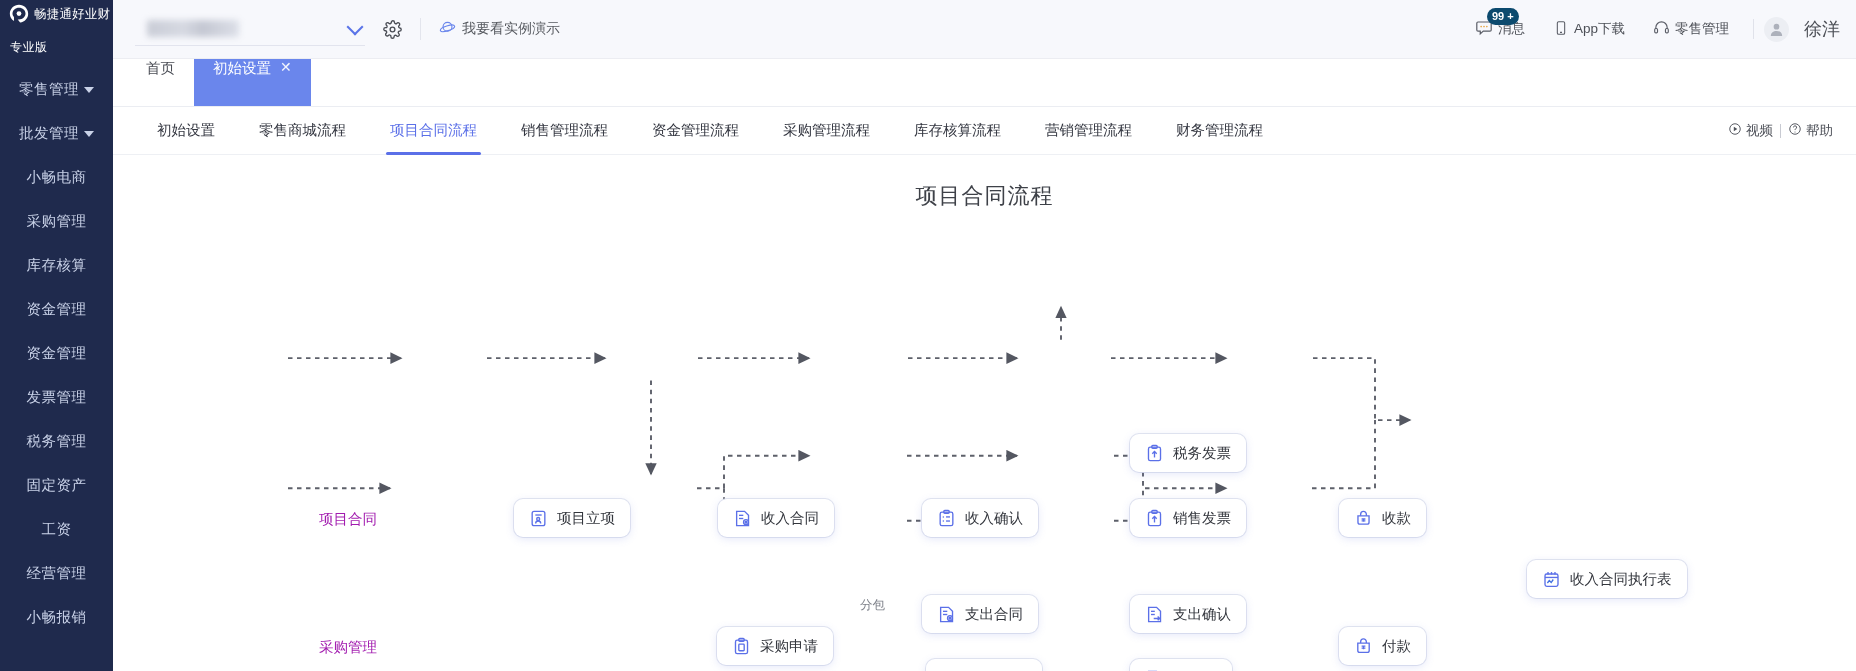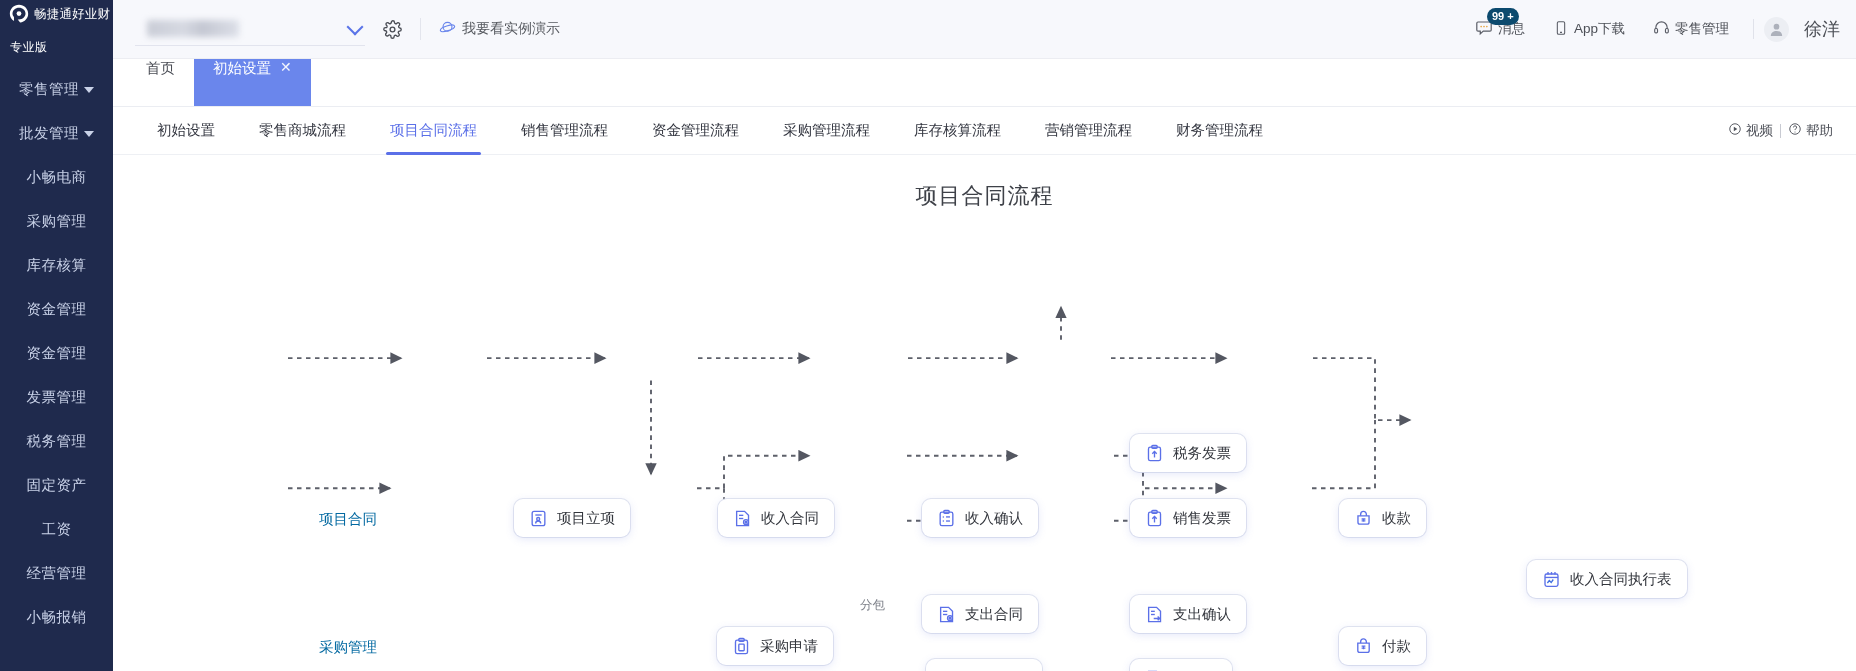--- a/index.html
+++ b/index.html
@@ -155,21 +155,21 @@
   }
   .flow-title {
     position: absolute; left: 0; right: 0; top: 26px;
     text-align: center; font-size: 22px; color: #3e4148;
     letter-spacing: 1px;
   }
   .stage { position: absolute; inset: 0; }
   .svg-layer { position: absolute; inset: 0; width: 100%; height: 100%; }
 
   .row-label {
-    position: absolute; font-size: 14.5px; color: #0369a1;
+    position: absolute; font-size: 14.5px; color: #a21caf;
     white-space: nowrap;
   }
   .edge-label {
     position: absolute; font-size: 12.5px; color: #7d8089;
     white-space: nowrap;
   }
 
   .node {
     position: absolute;
     height: 38px;

